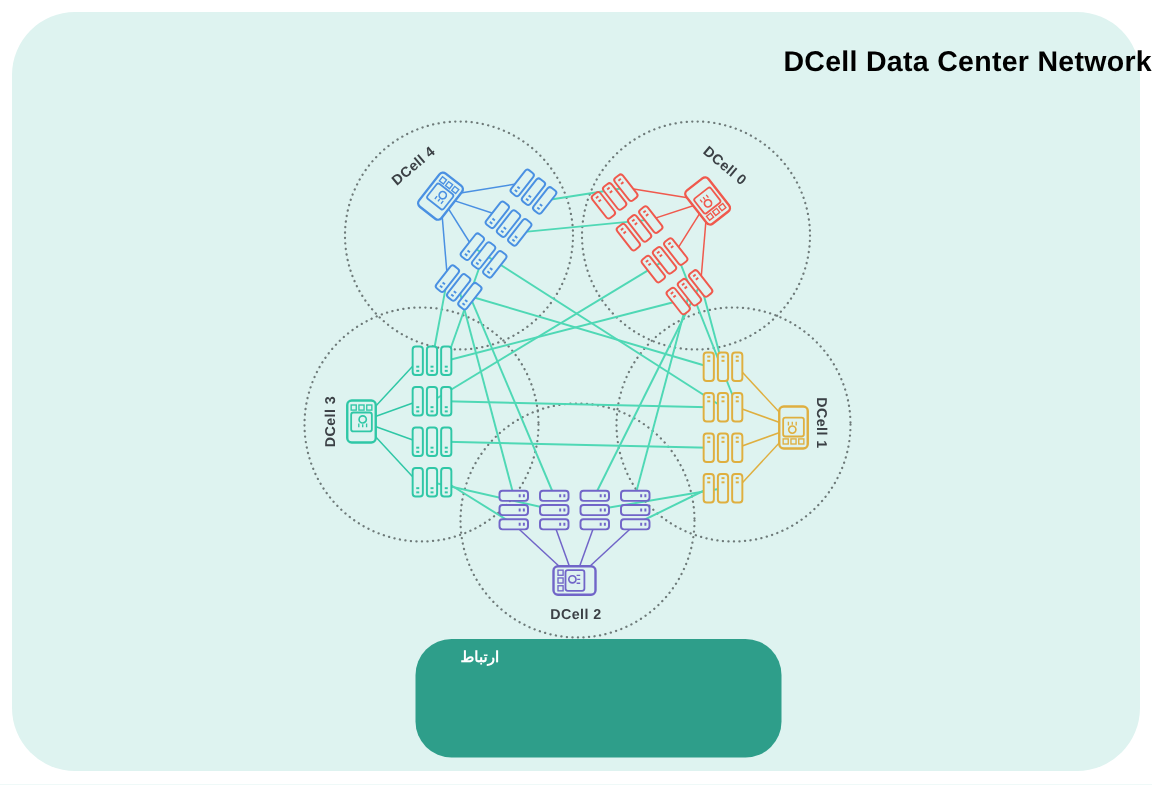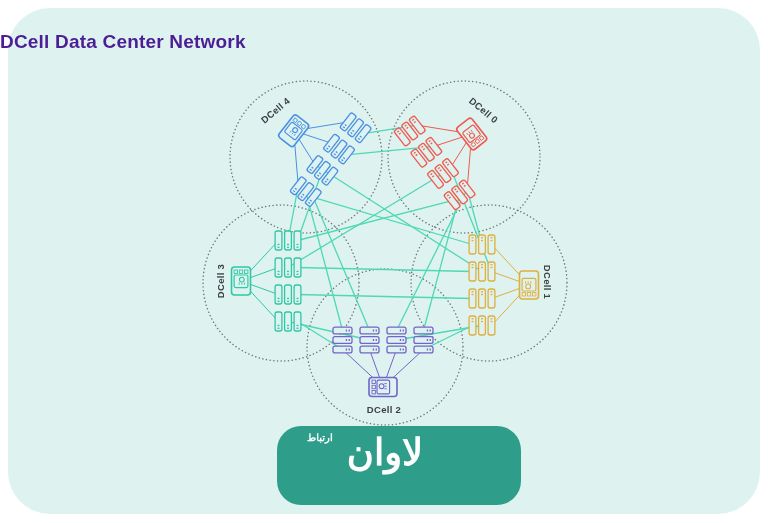--- a/index.html
+++ b/index.html
@@ -7,21 +7,21 @@
     width:768px;height:523px;position:relative;overflow:hidden;
     background:#ffffff;
     font-family:"Liberation Sans", sans-serif;
   }
   .card{
     position:absolute;left:8px;top:8px;width:752px;height:506px;
     background:#def3f0;border-radius:42px;
   }
   .page-title{
     position:absolute;left:0;top:31px;width:768px;
-    text-align:left;font-size:19px;font-weight:700;color:#4c1d95;
+    text-align:right;font-size:19px;font-weight:700;color:#000000;
     letter-spacing:.2px;
   }
   svg.diagram{position:absolute;left:0;top:0;}
   .logo{
     position:absolute;left:277px;top:426px;width:244px;height:79px;
     background:#2e9e8a;border-radius:24px;color:#ffffff;
     font-family:Liberation Sans, sans-serif;
   }
   .logo .tagline{
     position:absolute;left:30px;top:6px;font-size:10px;font-weight:700;
@@ -447,14 +447,13 @@
         <rect x="-6.9" y="-6" width="13.8" height="12.6" rx="1.5" fill="none" stroke="#4a90e2" stroke-width="1.2"></rect>
         <circle cx="0.8" cy="-1.4" r="2.4" fill="none" stroke="#4a90e2" stroke-width="1.1"></circle>
         <path d="M-1.8,1.4 v2.4 M0.8,1.8 v2 M3.4,1.4 v2.4" fill="none" stroke="#4a90e2" stroke-width="0.9"></path>
       </g>
       <text x="0" y="0" transform="translate(276,111) rotate(-40)" text-anchor="middle" dominant-baseline="middle" font-family="&quot;Liberation Sans&quot;, sans-serif" font-size="9.5" font-weight="700" letter-spacing="0.3" fill="#3b4045">DCell 4</text>
     </g>
   </svg>
 
 <div class="logo">
   <div class="tagline">ارتباط</div>
-  <div class="wordmark">لاوان</div>
 </div>
 
 </body></html>

